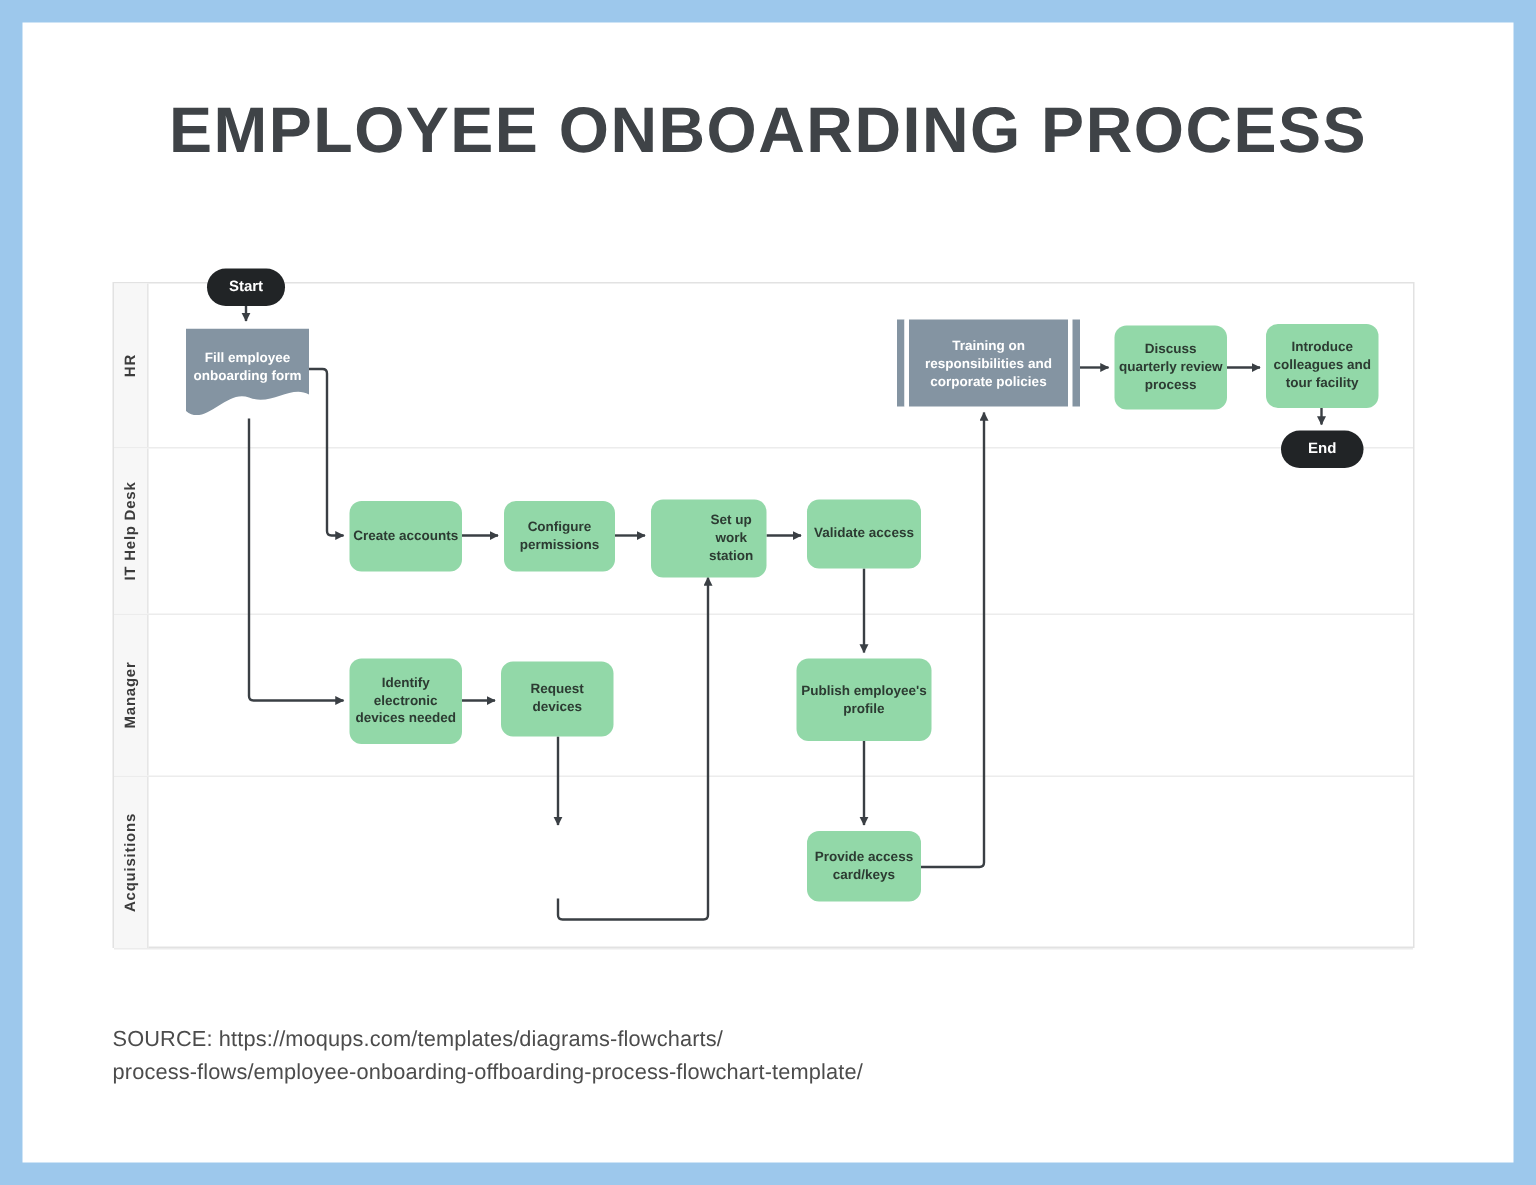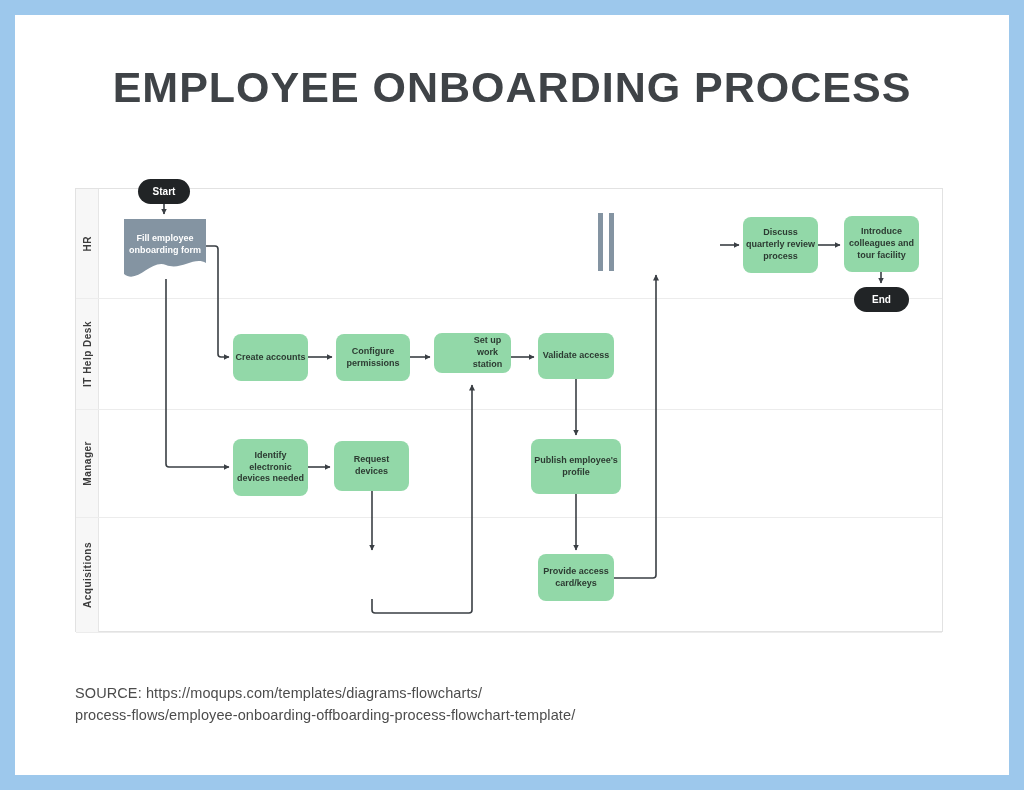--- a/index.html
+++ b/index.html
@@ -104,35 +104,36 @@
       <div class="doc-node" style="left:48px; top:30px; width:82px; height:68px;">
         <svg width="82" height="68" viewBox="0 0 82 68">
           <path d="M0 0 H82 V44 C70 37, 57 52, 42 46 C27 40, 13 66, 0 55 Z" fill="#8494a2"></path>
         </svg>
         <div class="doc-text">Fill employee onboarding form</div>
       </div>
 
       <div class="predef" style="left:522px; top:24px; width:122px; height:58px;">
         <div class="bar"></div>
         <div class="gapv"></div>
+        <div class="main">Training on responsibilities and corporate policies</div>
         <div class="gapv"></div>
         <div class="bar"></div>
       </div>
 
       <div class="node green" style="left:667px; top:28px; width:75px; height:56px;">Discuss quarterly review process</div>
 
       <div class="node green" style="left:768px; top:27px; width:75px; height:56px;">Introduce colleagues and tour facility</div>
 
       <div class="node pill" style="left:778px; top:98px; width:55px; height:25px;">End</div>
 
       <div class="node green" style="left:157px; top:145px; width:75px; height:47px;">Create accounts</div>
 
       <div class="node green" style="left:260px; top:145px; width:74px; height:47px;">Configure permissions</div>
 
-      <div class="node green" style="left:358px; top:144px; width:77px; height:40px;padding-left:32px;">Set up work station</div>
+      <div class="node green" style="left:358px; top:144px; width:77px; height:52px;padding-left:32px;">Set up work station</div>
 
       <div class="node green" style="left:462px; top:144px; width:76px; height:46px;">Validate access</div>
 
       <div class="node green" style="left:157px; top:250px; width:75px; height:57px;">Identify electronic devices needed</div>
 
       <div class="node green" style="left:258px; top:252px; width:75px; height:50px;">Request devices</div>
 
       <div class="node green" style="left:455px; top:250px; width:90px; height:55px;">Publish employee's profile</div>
 
 

